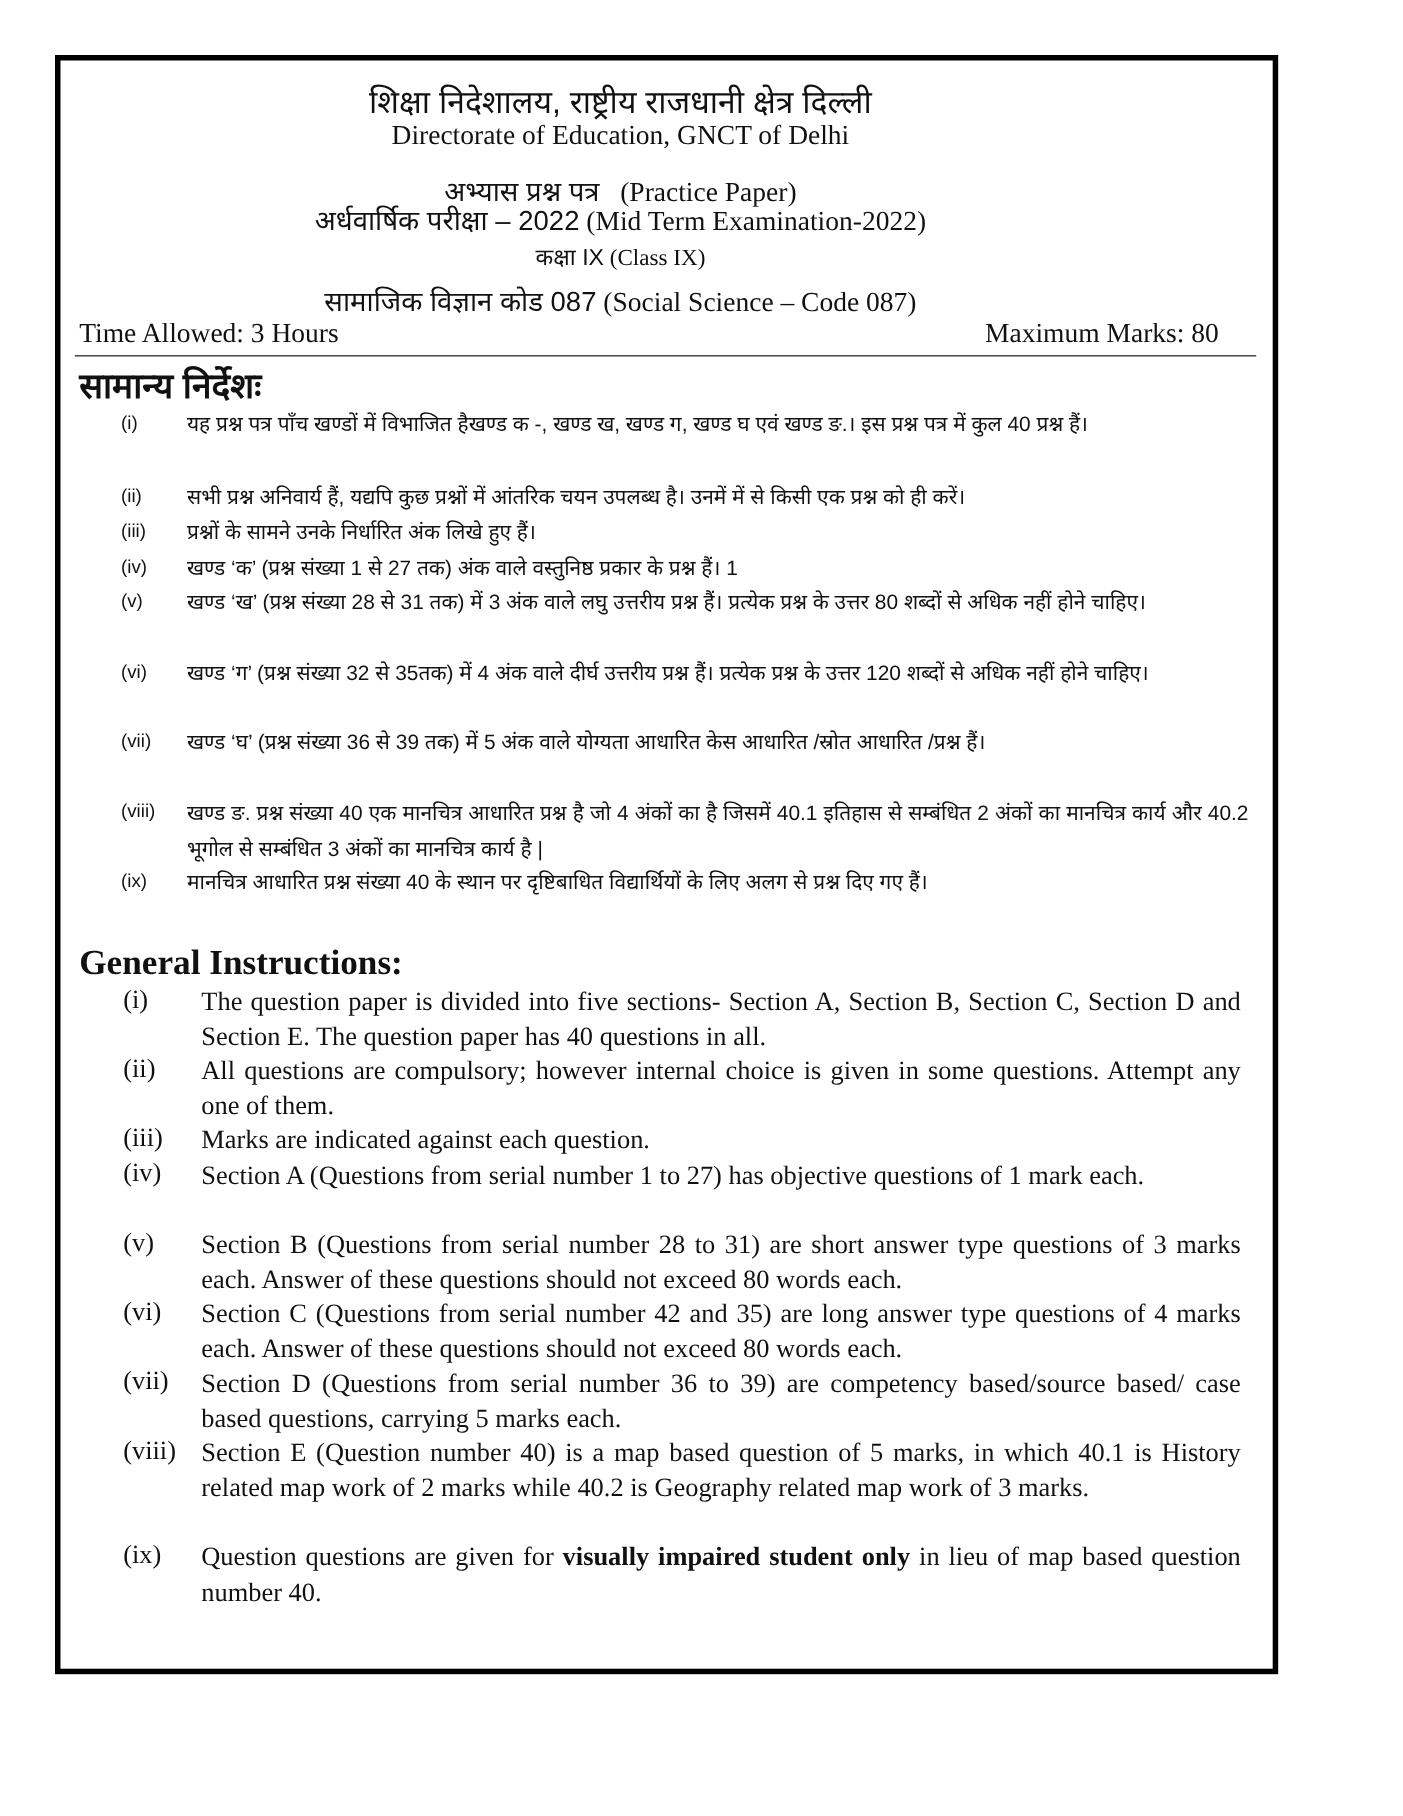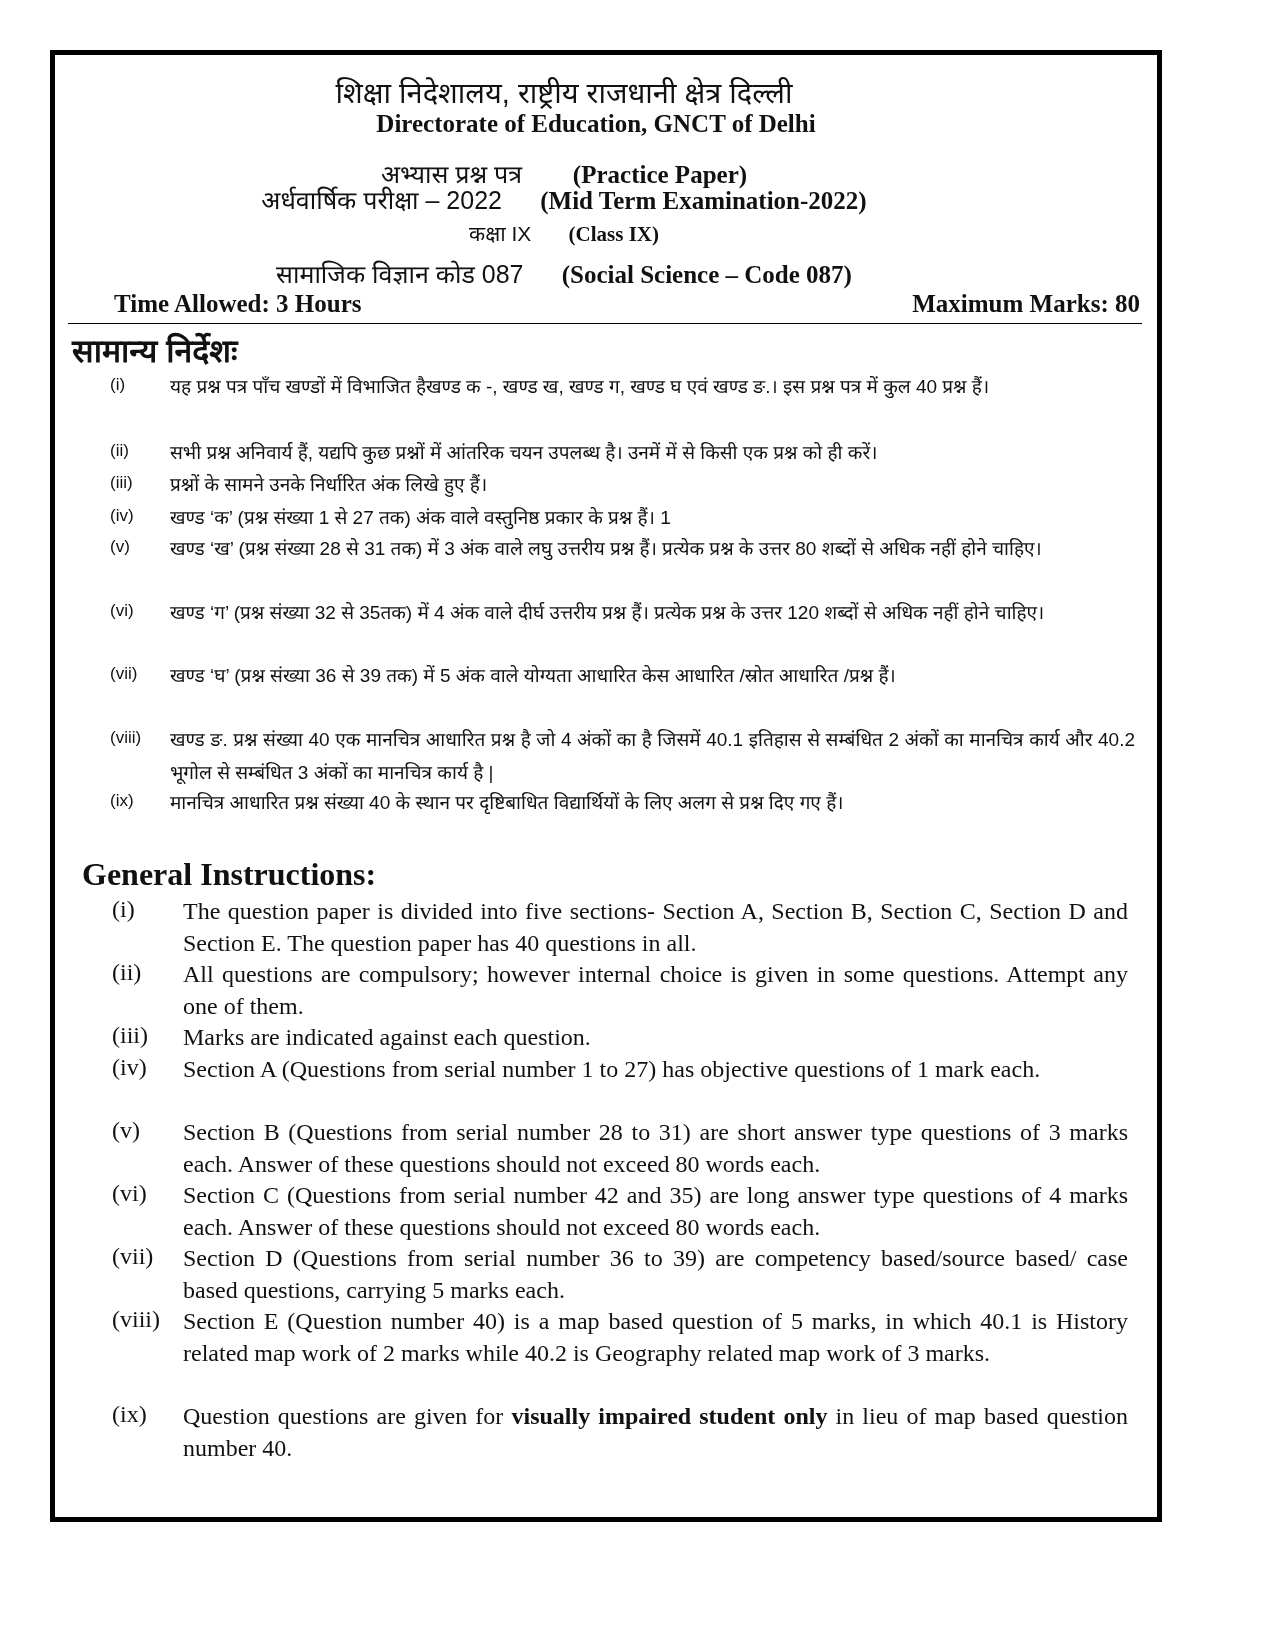--- a/index.html
+++ b/index.html
@@ -4,35 +4,35 @@
 <style>
   html, body { margin: 0; padding: 0; background: #ffffff; }
   body { width: 1275px; height: 1651px; position: relative; overflow: hidden; color: #111; }
   .page-border {
     position: absolute; left: 50px; top: 50px; width: 1102px; height: 1462px;
     border: 5px solid #000; box-sizing: content-box;
   }
   .hdr { position: absolute; left: 55px; width: 1018px; text-align: center; white-space: nowrap; }
   .serif { font-family: "Liberation Serif", "DejaVu Serif", serif; }
   .sans  { font-family: "Liberation Sans", "DejaVu Sans", sans-serif; }
-  .b { font-weight: bold; padding-left: 32px; }
+  .b { font-weight: normal; }
   .h1 { top: 72px; font-size: 29px; }
   .h2 { top: 110px; font-size: 25px; }
   .h3 { top: 156px; font-size: 25px; }
   .h4 { top: 182px; font-size: 25px; }
   .h5 { top: 219px; font-size: 21px; }
   .h6 { top: 256px; font-size: 25px; }
   .meta-row { position: absolute; left: 72px; width: 1036px; top: 290px; height: 30px; font-size: 25px; }
-  .meta-left { position: absolute; left: 0; top: 0; margin-left: 42px; }
+  .meta-left { position: absolute; left: 0; top: 0; }
   .meta-right { position: absolute; right: 0; top: 0; }
   .rule { position: absolute; left: 68px; width: 1074px; top: 323px; height: 0; border-top: 1.5px solid #000; }
 
   .section-title { position: absolute; left: 72px; white-space: nowrap; }
   .hi-title { top: 328px; font-size: 32px; font-weight: bold; }
-  .en-title { top: 856px; font-size: 32px; font-weight: bold; margin-left: 10px; }
+  .en-title { top: 856px; font-size: 32px; font-weight: bold; }
 
   .list { position: absolute; left: 0; width: 1275px; }
   .item { position: absolute; left: 0; width: 1275px; }
   .num { position: absolute; white-space: nowrap; }
   .txt { position: absolute; }
 
   .hi .num { left: 110px; font-size: 17px; top: 5px; }
   .hi .txt { left: 170px; width: 965px; font-size: 19px; line-height: 33px; text-align: justify; }
 
   .en .num { left: 112px; font-size: 24px; }

